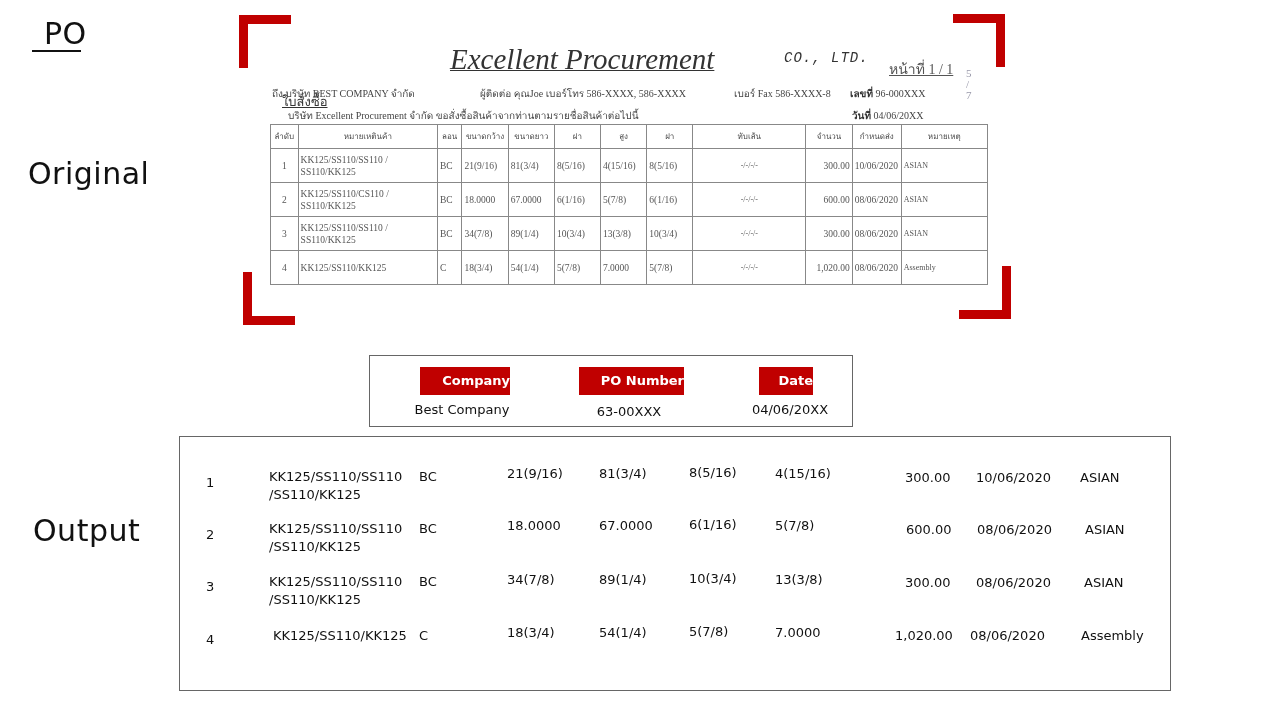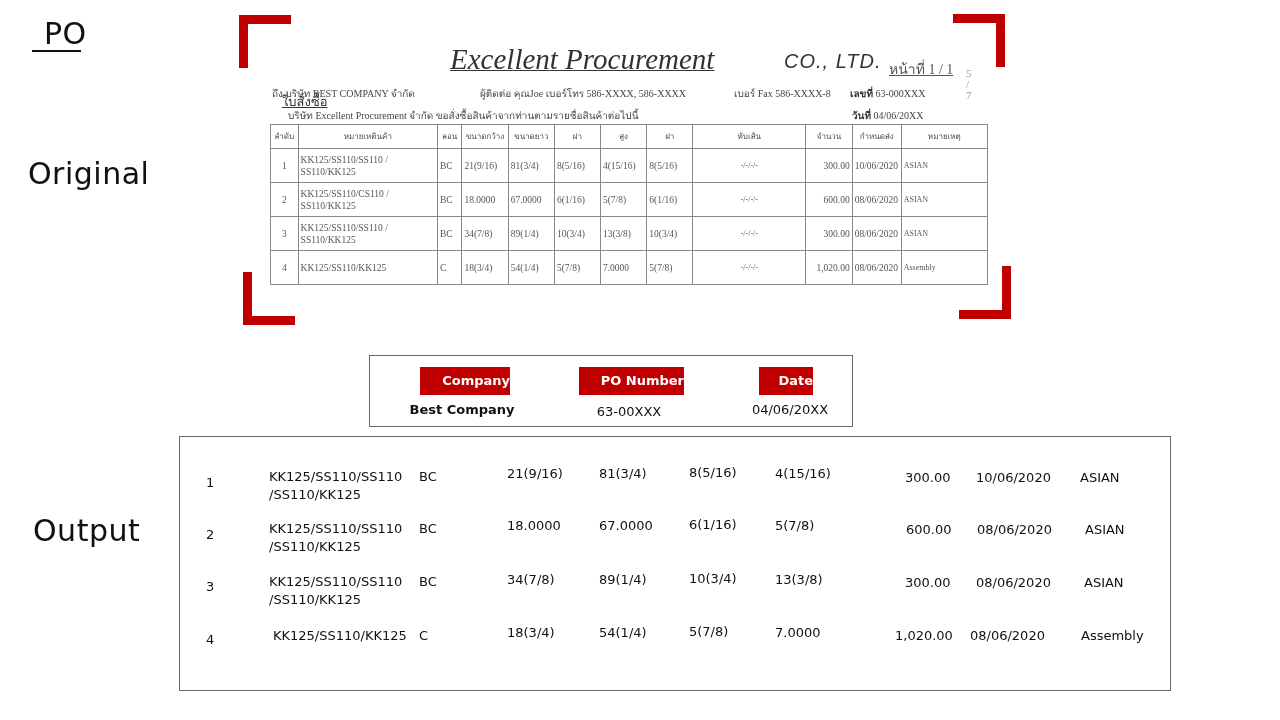--- a/index.html
+++ b/index.html
@@ -18,21 +18,21 @@
   .corner { position:absolute; background:transparent; border-color:#c00000; border-style:solid; width:43px; height:44px; }
   .c-tl { left:239px; top:15px; border-width:9px 0 0 9px; }
   .c-tr { left:953px; top:14px; border-width:9px 9px 0 0; }
   .c-bl { left:243px; top:272px; border-width:0 0 9px 9px; }
   .c-br { left:959px; top:266px; border-width:0 9px 9px 0; }
 
   
   .scan { left:268px; top:40px; width:720px; height:252px; font-family:"Liberation Serif", serif; color:#555; }
   .doc-th-title { left:14px; top:16px; font-size:13px; text-decoration:underline; color:#333;margin-top:35px; }
   .doc-brand { left:182px; top:3px; font-size:29px; font-style:italic; font-family:"Liberation Serif", serif; color:#333; text-decoration:underline; text-decoration-thickness:1px; }
-  .doc-brand-suffix { left:516px; top:10px; font-size:20px; font-style:italic; font-family:Liberation Sans, sans-serif; color:#333; letter-spacing:1px; }
+  .doc-brand-suffix { left:516px; top:10px; font-size:14px; font-style:italic; font-family:Liberation Mono, monospace; color:#333; letter-spacing:1px; }
   .doc-page { left:621px; top:18px; font-size:14px; color:#555;text-decoration:underline; }
   .doc-line { font-size:10px; color:#444; white-space:nowrap; }
   .doc-bold { font-weight:bold; color:#333; }
   .doc-handwrite { left:698px; top:28px; font-size:11px; color:#99a; width:10px; line-height:11px; }
 
   table.scan-table { position:absolute; left:2px; top:84px; border-collapse:collapse; font-size:9.5px; color:#555; font-family:"Liberation Serif", serif; }
   table.scan-table th { height:21px; font-weight:normal; font-size:8px; color:#444; border:1px solid #888; }
   table.scan-table td { height:33px; border:1px solid #888; padding:0 2px; vertical-align:middle; line-height:12px; }
 
   
@@ -62,21 +62,21 @@
   <div class="abs doc-brand">Excellent Procurement</div>
   <div class="abs doc-brand-suffix">CO., LTD.</div>
   <div class="abs doc-page">หน้าที่  1 / 1</div>
   <div class="abs doc-handwrite">5 / 7</div>
 
   <div class="abs doc-line" style="left:4px; top:46px;">ถึง   บริษัท BEST COMPANY จำกัด</div>
   <div class="abs doc-line" style="left:212px; top:46px;">ผู้ติดต่อ คุณJoe     เบอร์โทร   586-XXXX, 586-XXXX</div>
   <div class="abs doc-line" style="left:466px; top:46px;">เบอร์ Fax   586-XXXX-8</div>
   <div class="abs doc-line" style="left:582px; top:46px;">
     <span class="doc-bold">เลขที่</span>
-    <span>63-000XXX</span>
+    <span>96-000XXX</span>
   </div>
 
   <div class="abs doc-line" style="left:20px; top:68px;">บริษัท Excellent Procurement จำกัด   ขอสั่งซื้อสินค้าจากท่านตามรายชื่อสินค้าต่อไปนี้</div>
   <div class="abs doc-line" style="left:584px; top:68px;">
     <span class="doc-bold">วันที่</span>
     <span>04/06/20XX</span>
   </div>
 
   <table class="scan-table">
     <colgroup>
@@ -165,21 +165,21 @@
         <td style="text-align:right">1,020.00</td>
         <td>08/06/2020</td>
         <td style="font-size:8px">Assembly</td>
       </tr>
     </tbody>
   </table>
 </div>
 
 <div class="abs summary">
   <div class="sum-label" style="left:50px; width:90px;">Company</div>
-  <div class="sum-value" style="left:30px; width:124px;font-weight:bold;">Best Company</div>
+  <div class="sum-value" style="left:30px; width:124px;">Best Company</div>
 
   <div class="sum-label" style="left:209px; width:105px;">PO Number</div>
   <div class="sum-value" style="left:200px; width:118px; top:48px;">63-00XXX</div>
 
   <div class="sum-label" style="left:389px; width:54px;">Date</div>
   <div class="sum-value" style="left:366px; width:108px;">04/06/20XX</div>
 </div>
 
 <div class="abs output">
 

